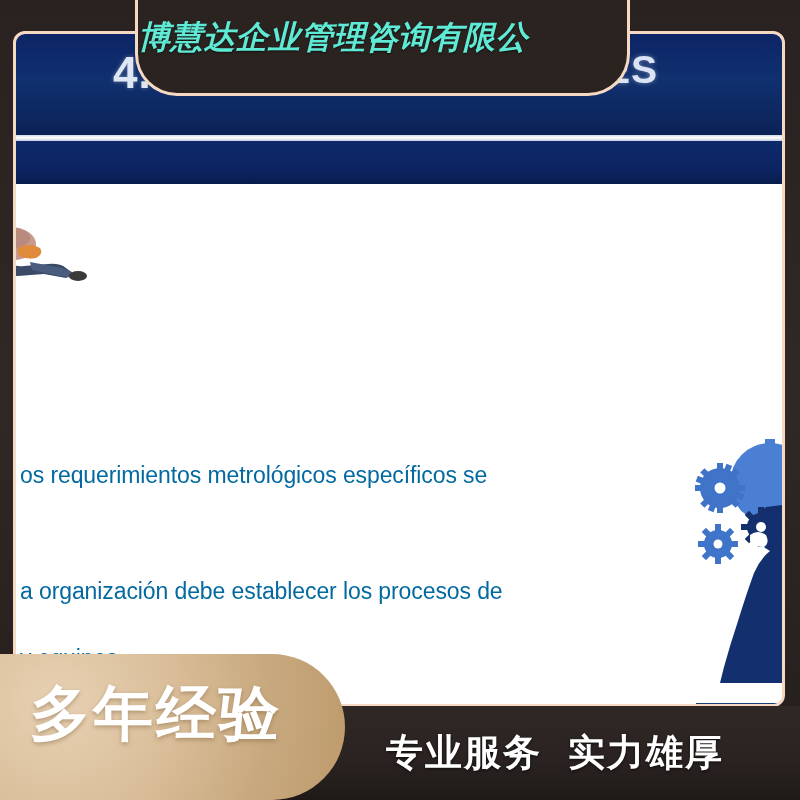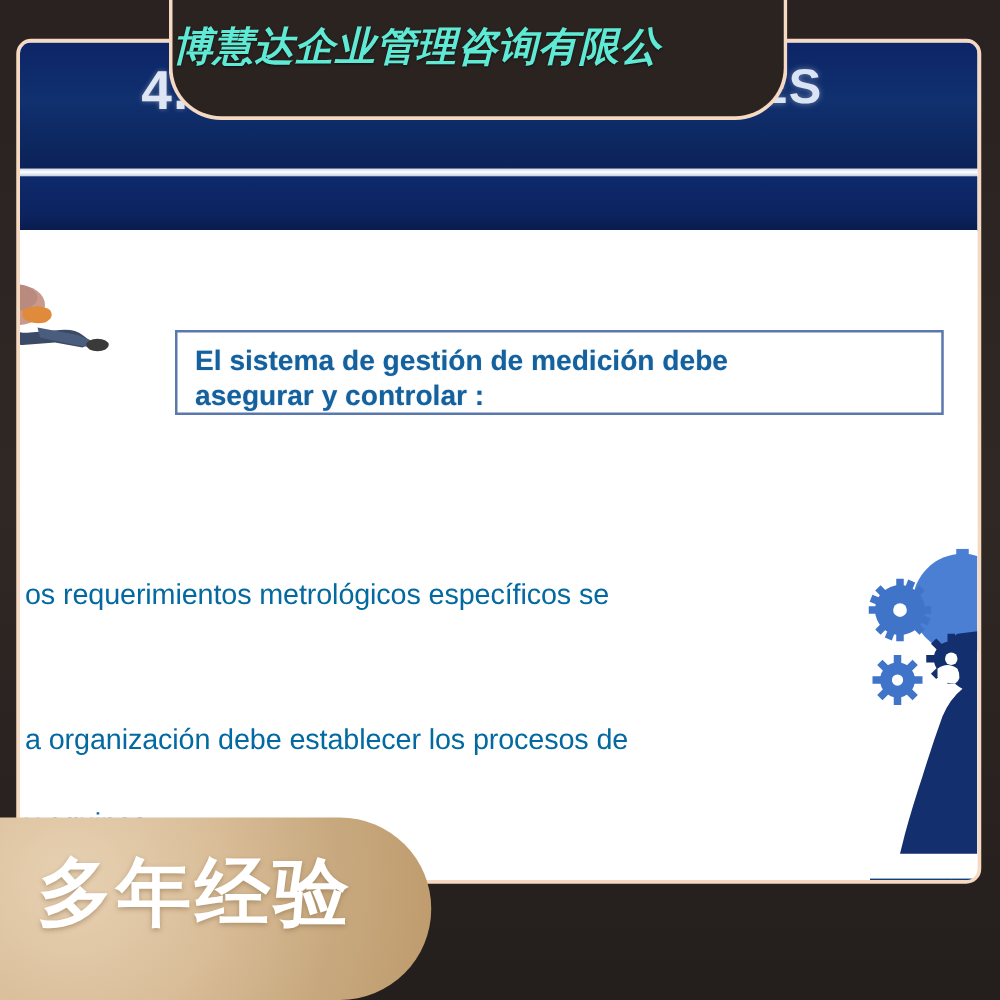--- a/index.html
+++ b/index.html
@@ -279,24 +279,20 @@
         <ellipse cx="40" cy="22" rx="22" ry="16" fill="#c89a8e"></ellipse>
         <ellipse cx="36" cy="16" rx="20" ry="11" fill="#b98a7e"></ellipse>
         <path d="M28 30 Q34 46 50 44 L74 42 Q86 41 92 46 L100 52 L92 56 L70 52 L44 54 Q26 52 22 40 Z" fill="#3b4a66"></path>
         <path d="M44 26 Q56 20 66 26 Q70 32 62 36 Q50 38 44 32 Z" fill="#e08a3c"></path>
         <path d="M56 40 L88 46 L98 50 L100 56 L86 54 L58 48 Z" fill="#4a5d7e"></path>
         <path d="M22 38 Q18 56 22 72 L30 86 L36 84 L30 68 Q28 54 32 44 Z" fill="#c89a8e"></path>
         <path d="M24 82 L36 84 L38 92 L24 92 Z" fill="#8d4c3f"></path>
         <ellipse cx="104" cy="54" rx="9" ry="5" fill="#3a3a3a"></ellipse>
       </svg>
 
-      <div class="callout">
-        <div class="callout-line">El sistema de gestión de medición debe</div>
-        <div class="callout-line">asegurar y controlar :</div>
-      </div>
 
       <div class="body-line line-1">os requerimientos metrológicos específicos se</div>
       <div class="body-line line-2">a organización debe establecer los procesos de</div>
       <div class="body-line line-3">y equipos.</div>
       <div class="body-line line-4">ión designados</div>
 
       <div class="graphic">
         <svg width="120" height="300" viewBox="0 0 120 300">
 
           <g>
@@ -367,18 +363,23 @@
         </div>
       </div>
 
     </div>
   </div>
 
   <div class="title-overlay">
     <div class="title-overlay-text">博慧达企业管理咨询有限公</div>
   </div>
 
+  <div class="bottom-band">
+    <div class="bottom-right-text">
+      <span>专业服务</span><span class="gap"></span><span>实力雄厚</span>
+    </div>
+  </div>
 
   <div class="gold-pill">
     <div class="gold-pill-text">多年经验</div>
   </div>
 
 </div>
 
 </body></html>

